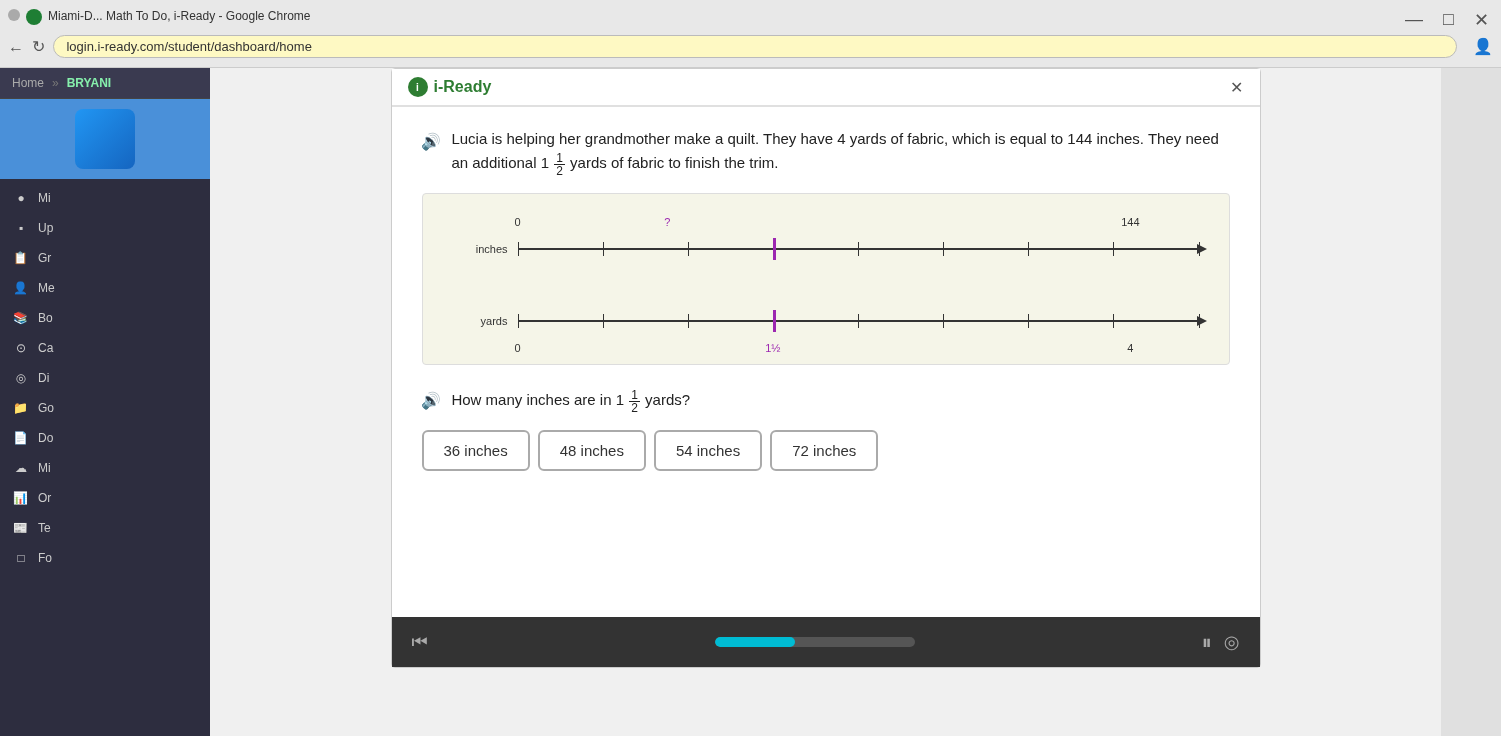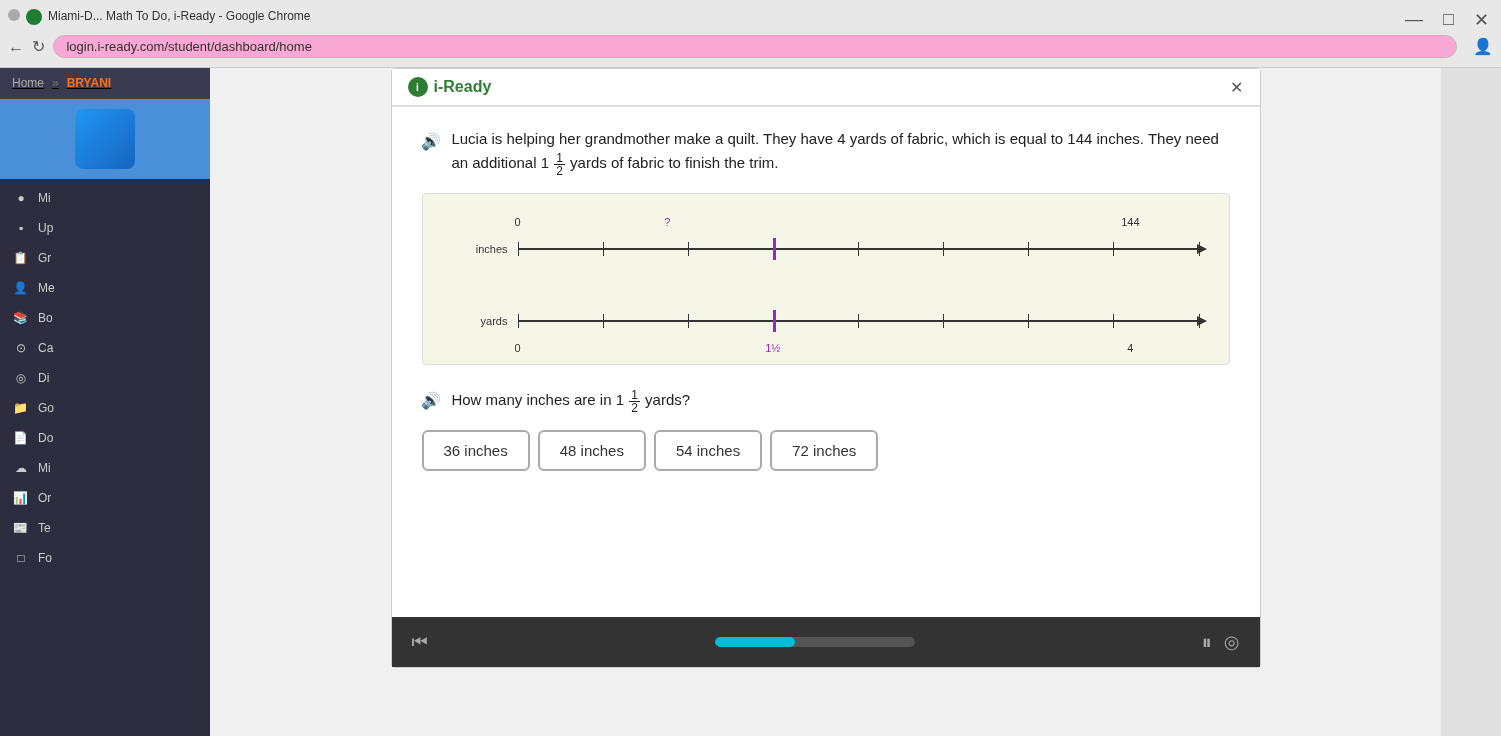--- a/index.html
+++ b/index.html
@@ -48,21 +48,21 @@
       align-items: center;
       gap: 8px;
     }
     .browser-arrow {
       font-size: 16px;
       color: #555;
       cursor: pointer;
     }
     .browser-url-bar {
       flex: 1;
-      background: #f9a8d4;
+      background: #fef9c3;
       border: 1px solid #bbb;
       border-radius: 12px;
       padding: 3px 12px;
       font-size: 13px;
       color: #333;
     }
     .browser-action-icons {
       display: flex;
       gap: 8px;
       margin-left: 8px;
@@ -95,32 +95,31 @@
       flex-direction: column;
       padding: 0;
     }
     .sidebar-header {
       background: #3a3a50;
       padding: 8px 12px;
       display: flex;
       align-items: center;
       gap: 8px;
       border-bottom: 1px solid #444;
-      text-decoration: underline;
     }
     .sidebar-header-home {
       color: #aaa;
       font-size: 12px;
     }
     .sidebar-header-sep {
       color: #777;
       font-size: 12px;
     }
     .sidebar-header-name {
-      color: #f97316;
+      color: #86efac;
       font-size: 12px;
       font-weight: bold;
     }
     .sidebar-avatar-area {
       background: #4a90d9;
       height: 80px;
       display: flex;
       align-items: center;
       justify-content: center;
     }

